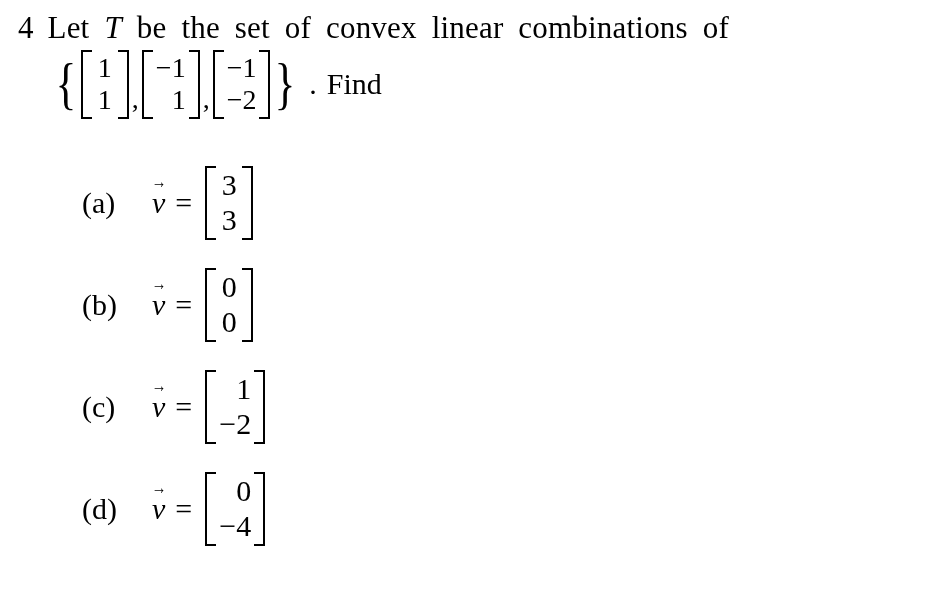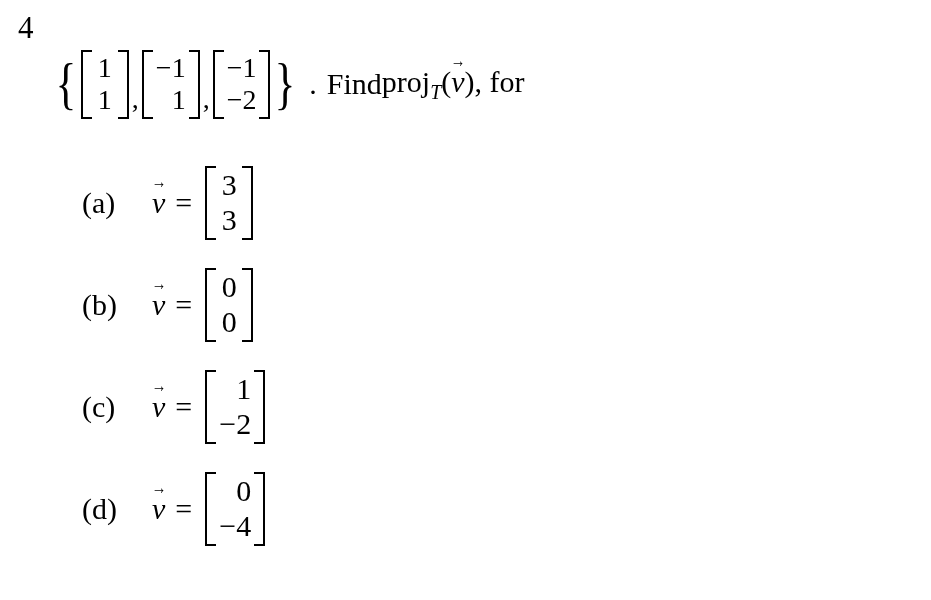--- a/index.html
+++ b/index.html
@@ -170,20 +170,25 @@
 </style>
 </head>
 <body>
 
 <div class="page">
 
   <div class="problem">
 
     <div class="prob-line1">
       <span class="prob-num">4</span>
+      <span class="prob-text">
+        <span>Let</span>
+        <span class="ital">T</span>
+        <span>be the set of convex linear combinations of</span>
+      </span>
     </div>
 
     <div class="prob-line2">
 
       <span class="brace-set">
         <span class="brace">{</span>
 
         <span class="matrix">
           <span class="bracket left"></span>
           <span class="mcol">
@@ -212,23 +217,20 @@
           </span>
           <span class="bracket right"></span>
         </span>
 
         <span class="brace">}</span>
       </span>
 
       <span class="findtext">.</span>
       <span class="findtext">Find</span>
 
-      <span class="proj">
-        <span>proj</span><span class="sub">T</span><span>(</span><span class="vecarrow">v</span><span>)</span><span>, for</span>
-      </span>
 
     </div>
   </div>
 
   <div class="items">
 
     <div class="item">
       <span class="item-label">(a)</span>
       <span class="item-eq">
         <span class="vecarrow">v</span>

